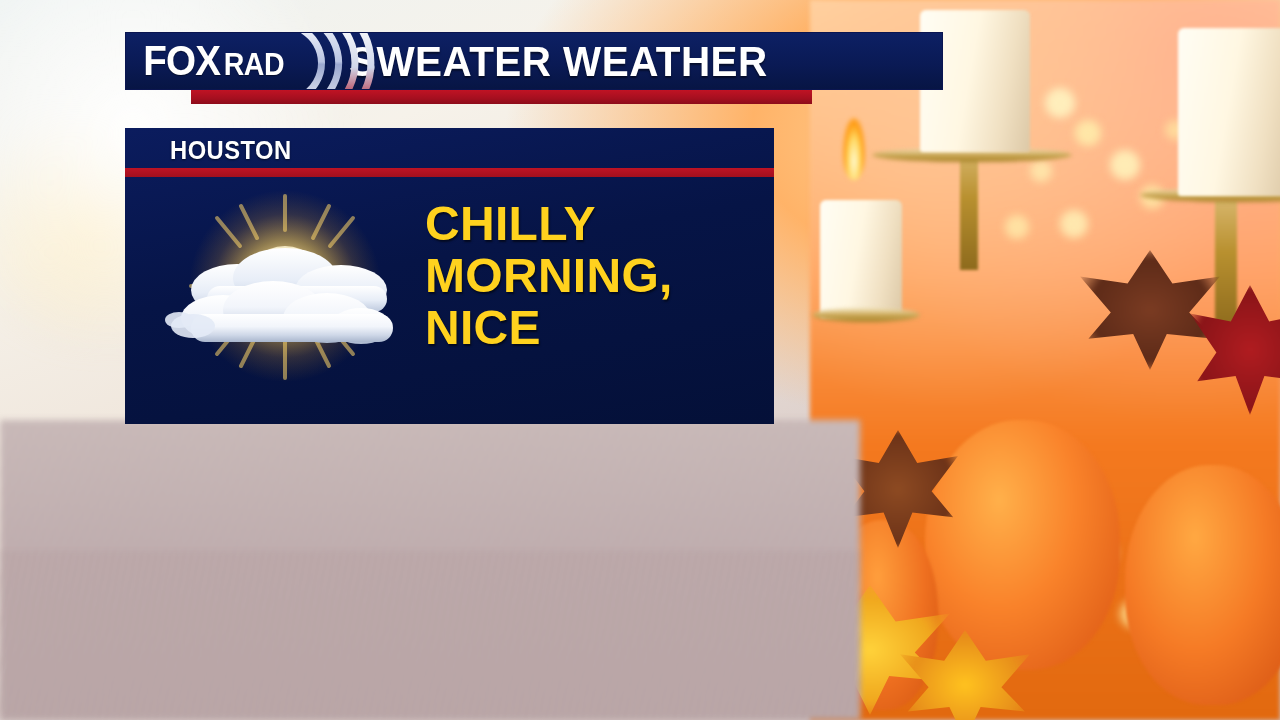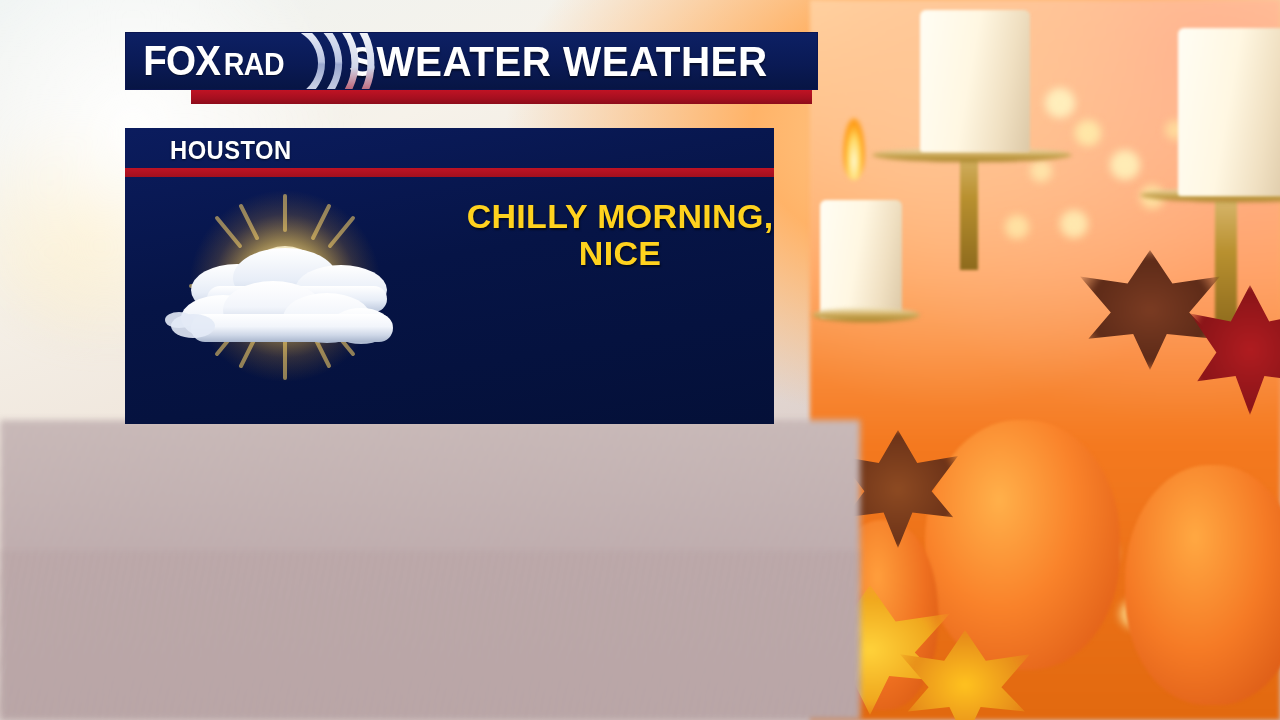--- a/index.html
+++ b/index.html
@@ -77,21 +77,21 @@
 
   
   .bokeh { position:absolute; border-radius:50%; filter:blur(4px); }
 
   
   .pumpkin { position:absolute; border-radius:48% 48% 46% 46%; filter:blur(1.6px); }
   .leaf { position:absolute; filter:blur(2px); }
 
   
   #header-bar {
-    position:absolute; left:125px; top:32px; width:693px; height:58px;
+    position:absolute; left:125px; top:32px; width:818px; height:58px;
     background:linear-gradient(180deg,#0d2064 0%, #0a1a55 55%, #071544 100%);
     border:1px solid #0a1550;
     display:flex; align-items:center;
     overflow:hidden; z-index:6;
   }
   #header-red {
     position:absolute; left:191px; top:90px; width:621px; height:14px;
     background:linear-gradient(180deg,#c01324 0%, #a50f1f 60%, #8d0c1a 100%);
     z-index:5;
   }
@@ -142,23 +142,22 @@
   }
   #city-rule {
     position:absolute; left:0; top:40px; width:698px; height:9px;
     background:linear-gradient(180deg,#be1324 0%, #a20f1e 100%);
   }
 
   #wx-icon { position:absolute; left:20px; top:58px; width:280px; height:215px; }
 
   #headline {
     position:absolute; left:300px; top:70px; width:390px;
-    text-align:center;
-    font-family:"Liberation Sans", sans-serif;
-    font-weight:bold; font-size:34px; line-height:1.08;
+    font-family:"Liberation Sans", sans-serif;
+    font-weight:bold; font-size:48px; line-height:1.08;
     color:#ffd21e; letter-spacing:.3px;
     text-shadow:1px 2px 2px rgba(0,0,0,.55);
   }
 
   #panel-white {
     position:relative;
     background:linear-gradient(180deg,#f6f6f4 0%, #f1f1ee 60%, #e9e9e6 100%);
     padding:14px 0 18px 18px;
     height:162px;
   }

